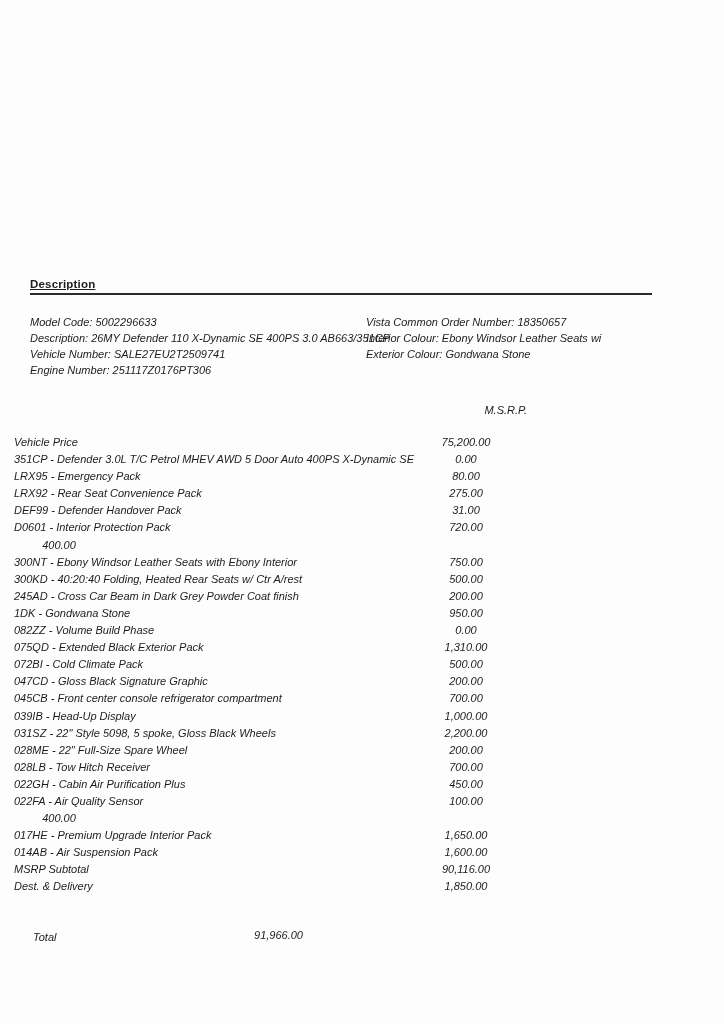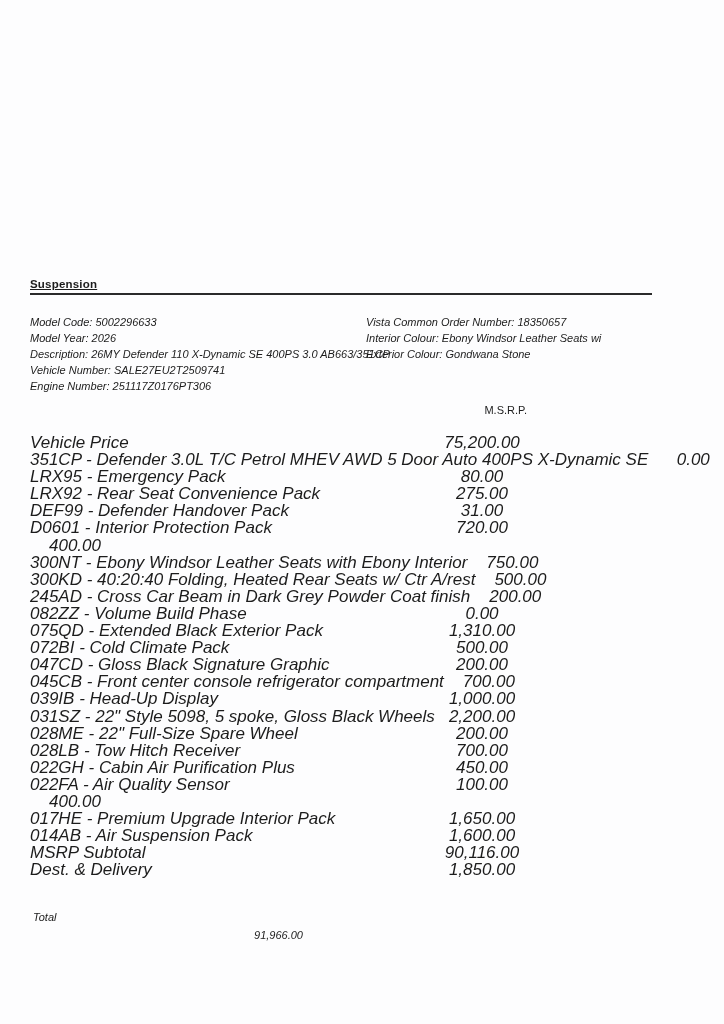--- a/index.html
+++ b/index.html
@@ -30,62 +30,62 @@
     line-height:16px;
     white-space:nowrap;
   }
   .meta-left{left:30px;}
   .meta-right{left:366px;}
   .msrp-header{
     position:absolute;
     top:404px;left:30px;width:497px;
     text-align:right;
     padding-right:7px;
+    font-style:italic;
     font-size:11px;
   }
   .items{
     position:absolute;
-    top:434px;left:30px;width:497px;
-    font-style:italic;
-    font-size:17px;
+    top:434px;left:14px;width:497px;
+    font-style:italic;
+    font-size:11px;
   }
   .row{
     display:flex;
     justify-content:space-between;
     height:17.1px;
     line-height:17.1px;
   }
   .row .label{white-space:nowrap;flex:1;}
   .row .price{text-align:center;min-width:90px;white-space:nowrap;}
   .total-label{
     position:absolute;
-    left:33px;top:911px;
+    left:33px;top:931px;
     font-style:italic;
     font-size:11px;
   }
   .total-value{
     position:absolute;
     left:30px;top:929px;width:497px;
     text-align:center;
     font-style:italic;
     font-size:11px;
   }
 </style>
 </head>
 <body>
 
 <div class="page">
 
   <div class="section-heading">
-    <span class="hd-text">Suspension</span>
+    <span class="hd-text">Description</span>
   </div>
 
   <div class="meta-col meta-left">
     <div>Model Code: 5002296633</div>
-    <div>Model Year: 2026</div>
     <div>Description: 26MY Defender 110 X-Dynamic SE 400PS 3.0 AB663/351CP</div>
     <div>Vehicle Number: SALE27EU2T2509741</div>
     <div>Engine Number: 251117Z0176PT306</div>
   </div>
 
   <div class="meta-col meta-right">
     <div>Vista Common Order Number: 18350657</div>
     <div>Interior Colour: Ebony Windsor Leather Seats wi</div>
     <div>Exterior Colour: Gondwana Stone</div>
   </div>
@@ -126,20 +126,24 @@
       </div>
     <div class="row">
         <span class="label">300KD - 40:20:40 Folding, Heated Rear Seats w/ Ctr A/rest</span>
         <span class="price">500.00</span>
       </div>
     <div class="row">
         <span class="label">245AD - Cross Car Beam in Dark Grey Powder Coat finish</span>
         <span class="price">200.00</span>
       </div>
     <div class="row">
+        <span class="label">1DK - Gondwana Stone</span>
+        <span class="price">950.00</span>
+      </div>
+    <div class="row">
         <span class="label">082ZZ - Volume Build Phase</span>
         <span class="price">0.00</span>
       </div>
     <div class="row">
         <span class="label">075QD - Extended Black Exterior Pack</span>
         <span class="price">1,310.00</span>
       </div>
     <div class="row">
         <span class="label">072BI - Cold Climate Pack</span>
         <span class="price">500.00</span>

